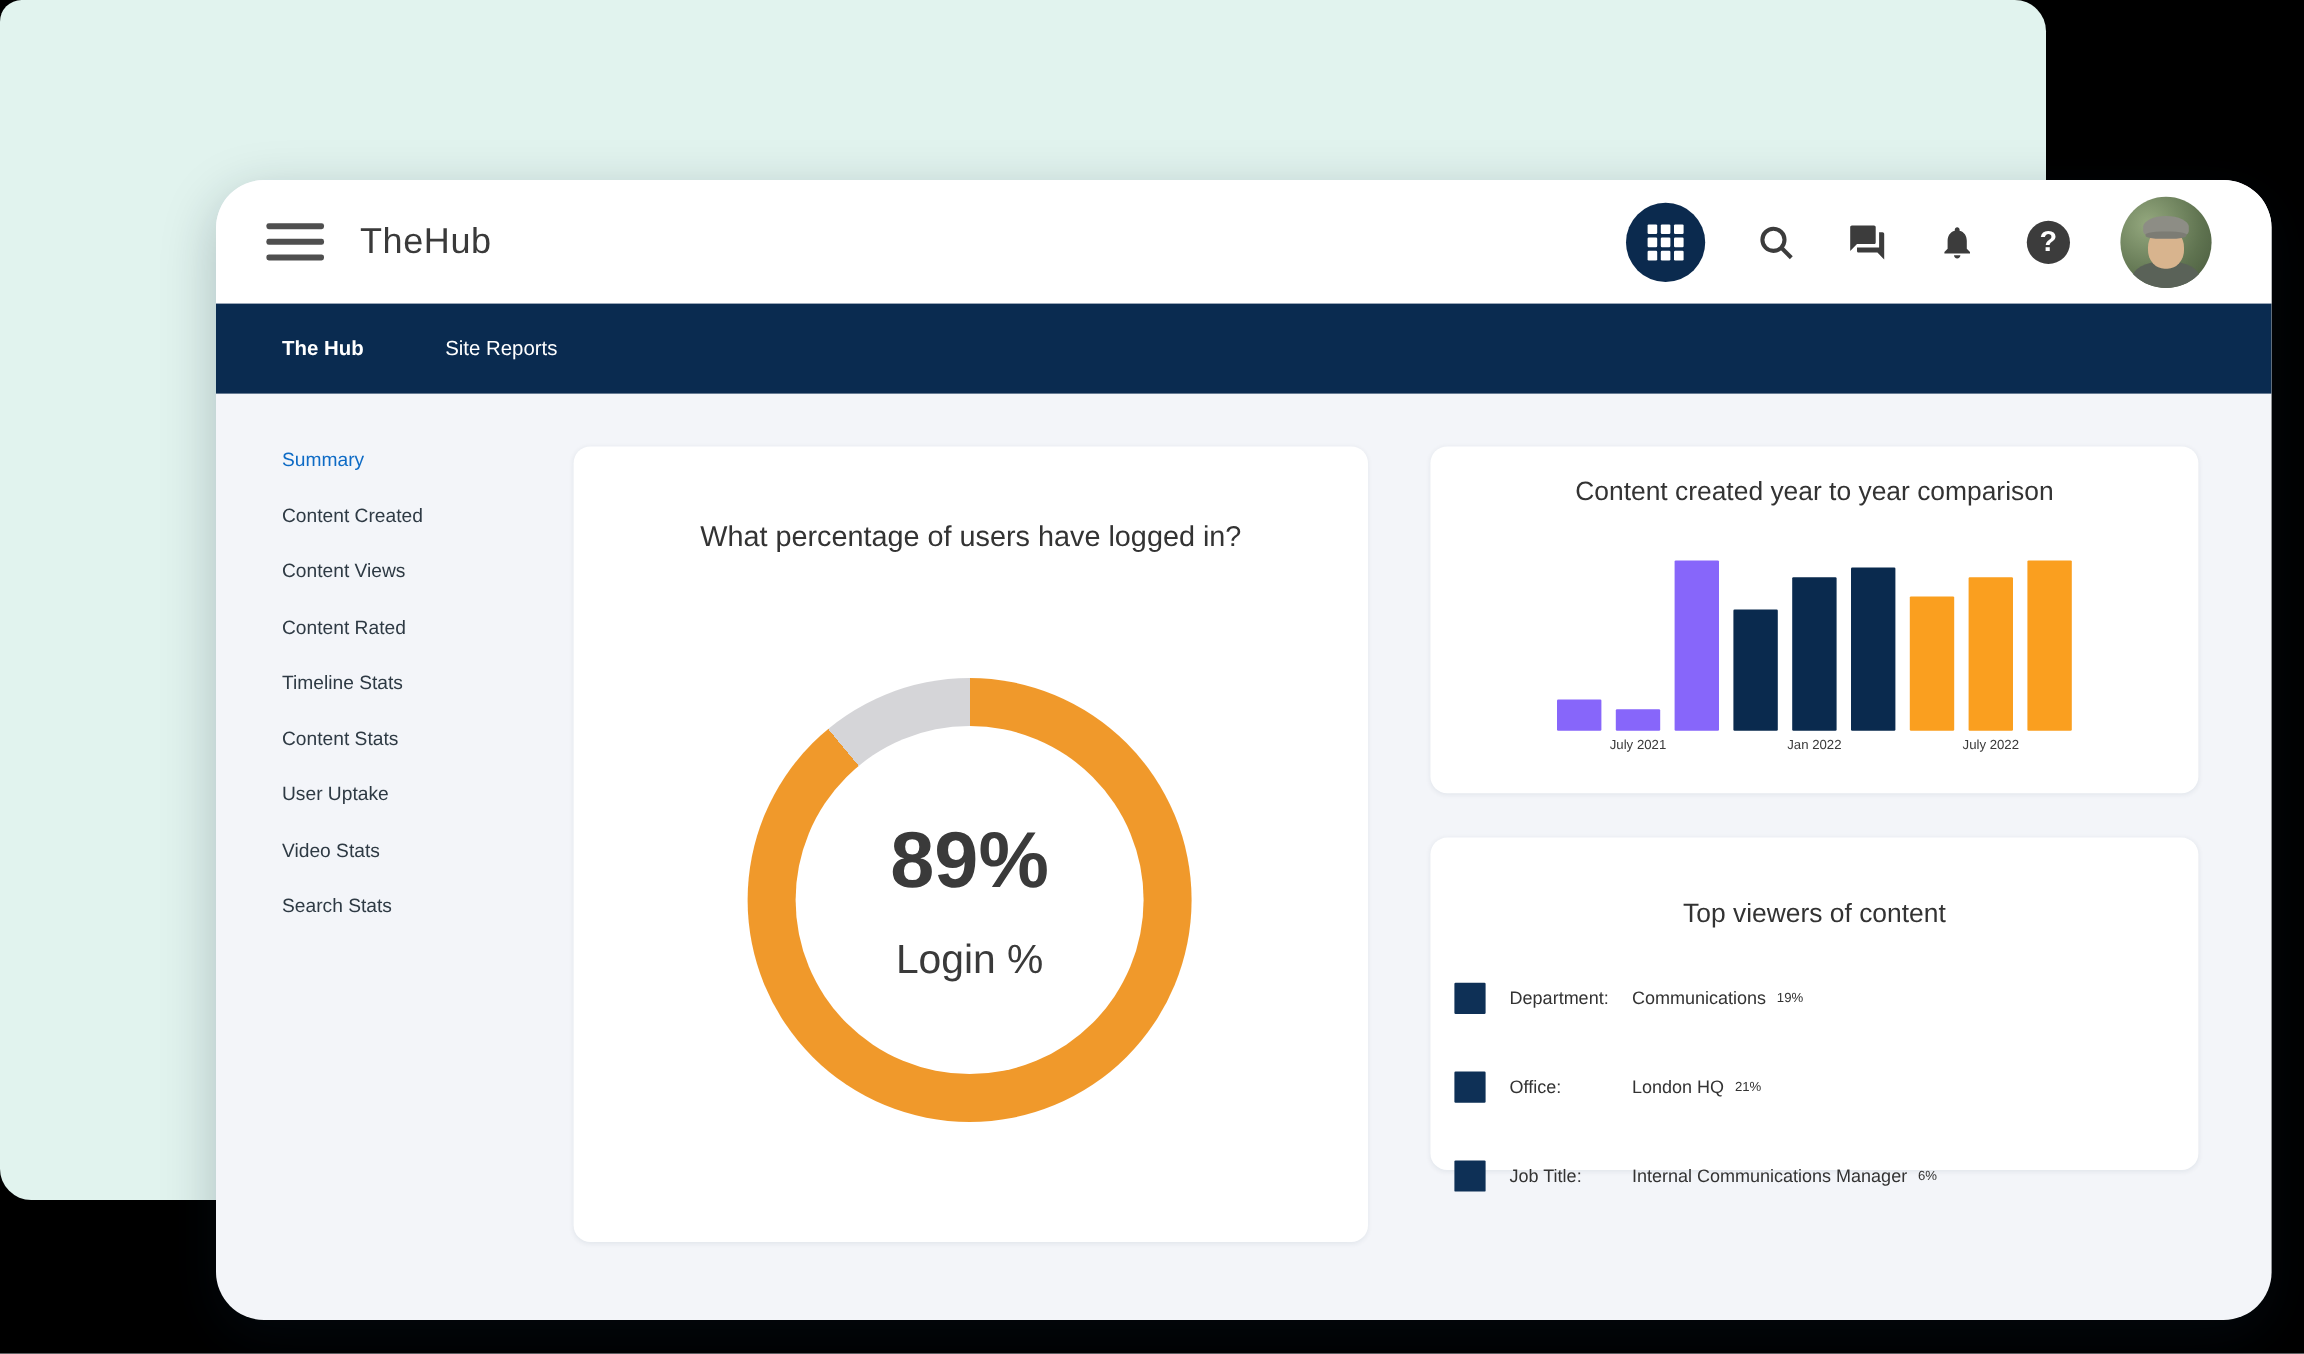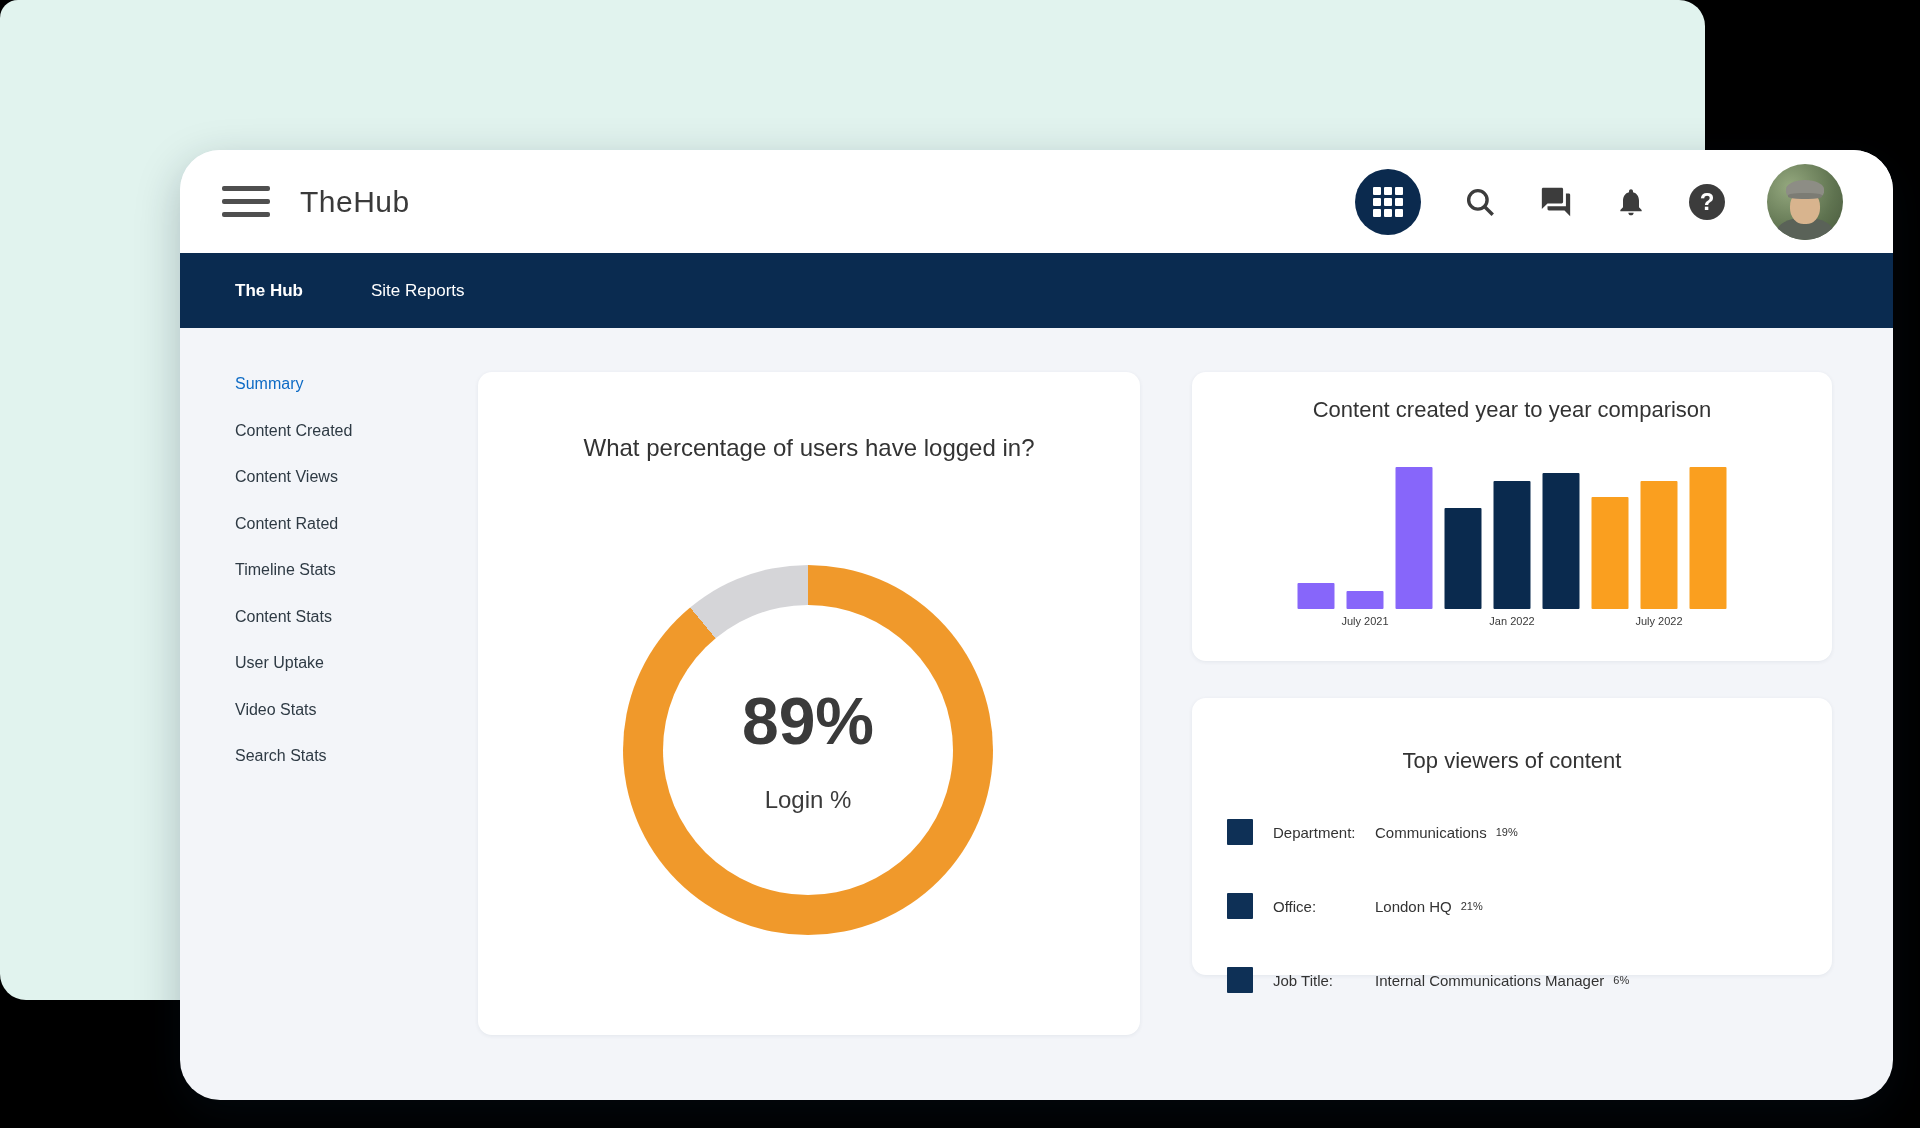--- a/index.html
+++ b/index.html
@@ -44,35 +44,35 @@
   .card{position:absolute;background:#fff;border-radius:14px;box-shadow:0 1px 4px rgba(20,40,70,.07);}
   .card-title{text-align:center;color:#333;font-weight:400;}
   
   .donut-card{left:298px;top:44px;width:662px;height:663px;}
   .donut-card .card-title{margin-top:62px;font-size:24px;}
   .donut-wrap{position:absolute;left:145px;top:193px;width:370px;height:370px;}
   .donut-ring{width:370px;height:370px;border-radius:50%;}
   .donut-hole{position:absolute;left:40px;top:40px;width:290px;height:290px;border-radius:50%;background:#fff;
     display:flex;flex-direction:column;align-items:center;justify-content:center;gap:34px;}
   .donut-value{font-size:66px;font-weight:700;color:#3a3a3a;line-height:1;}
-  .donut-label{font-size:24px;color:#3a3a3a;line-height:1;}
+  .donut-label{font-size:34px;color:#3a3a3a;line-height:1;}
   
   .bar-card{left:1012px;top:44px;width:640px;height:289px;}
   .bar-card .card-title{margin-top:25px;font-size:22px;}
   .bar-chart{position:absolute;bottom:32px;left:50%;transform:translateX(-50%);width:429px;}
   .bars{display:flex;align-items:flex-end;gap:12px;height:142px;}
   .bar{width:37px;border-radius:1px;}
   .bar-labels{display:flex;gap:12px;margin-top:6px;}
   .bar-label-cell{width:37px;position:relative;height:14px;}
   .bar-label-cell span{position:absolute;left:50%;transform:translateX(-50%);white-space:nowrap;font-size:11px;color:#3a3a3a;}
   
   .viewers-card{left:1012px;top:370px;width:640px;height:277px;}
   .viewers-card .card-title{margin-top:50px;font-size:22px;}
   .viewer-rows{margin-top:38px;display:flex;flex-direction:column;gap:34px;}
-  .viewer-row{display:flex;align-items:center;padding-left:35px;height:40px;}
+  .viewer-row{display:flex;align-items:center;padding-left:20px;height:40px;}
   .swatch{width:26px;height:26px;border-radius:1px;flex:0 0 auto;}
   .viewer-label{margin-left:20px;width:102px;font-size:15px;color:#333;}
   .viewer-value{font-size:15px;color:#333;}
   .viewer-pct{font-size:11px;color:#333;margin-left:9px;}
   svg.ico{display:block;}
 </style>
 </head>
 <body>
 
 <div class="mint-bg"></div>

